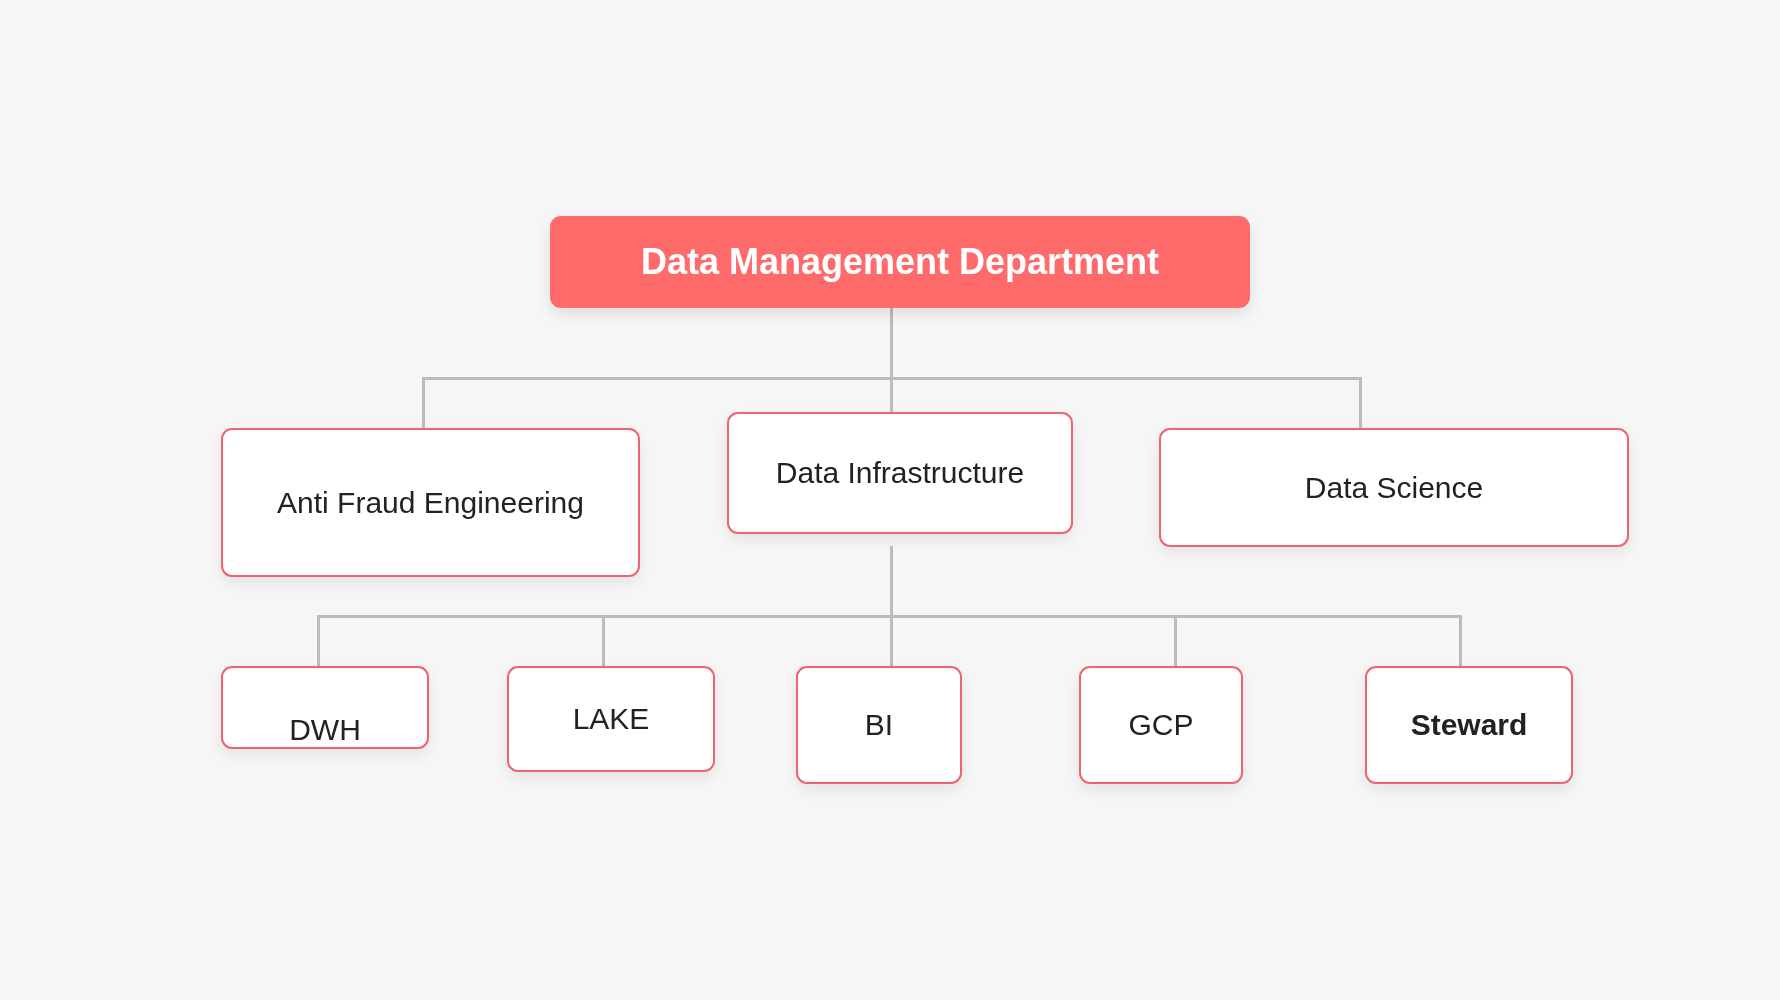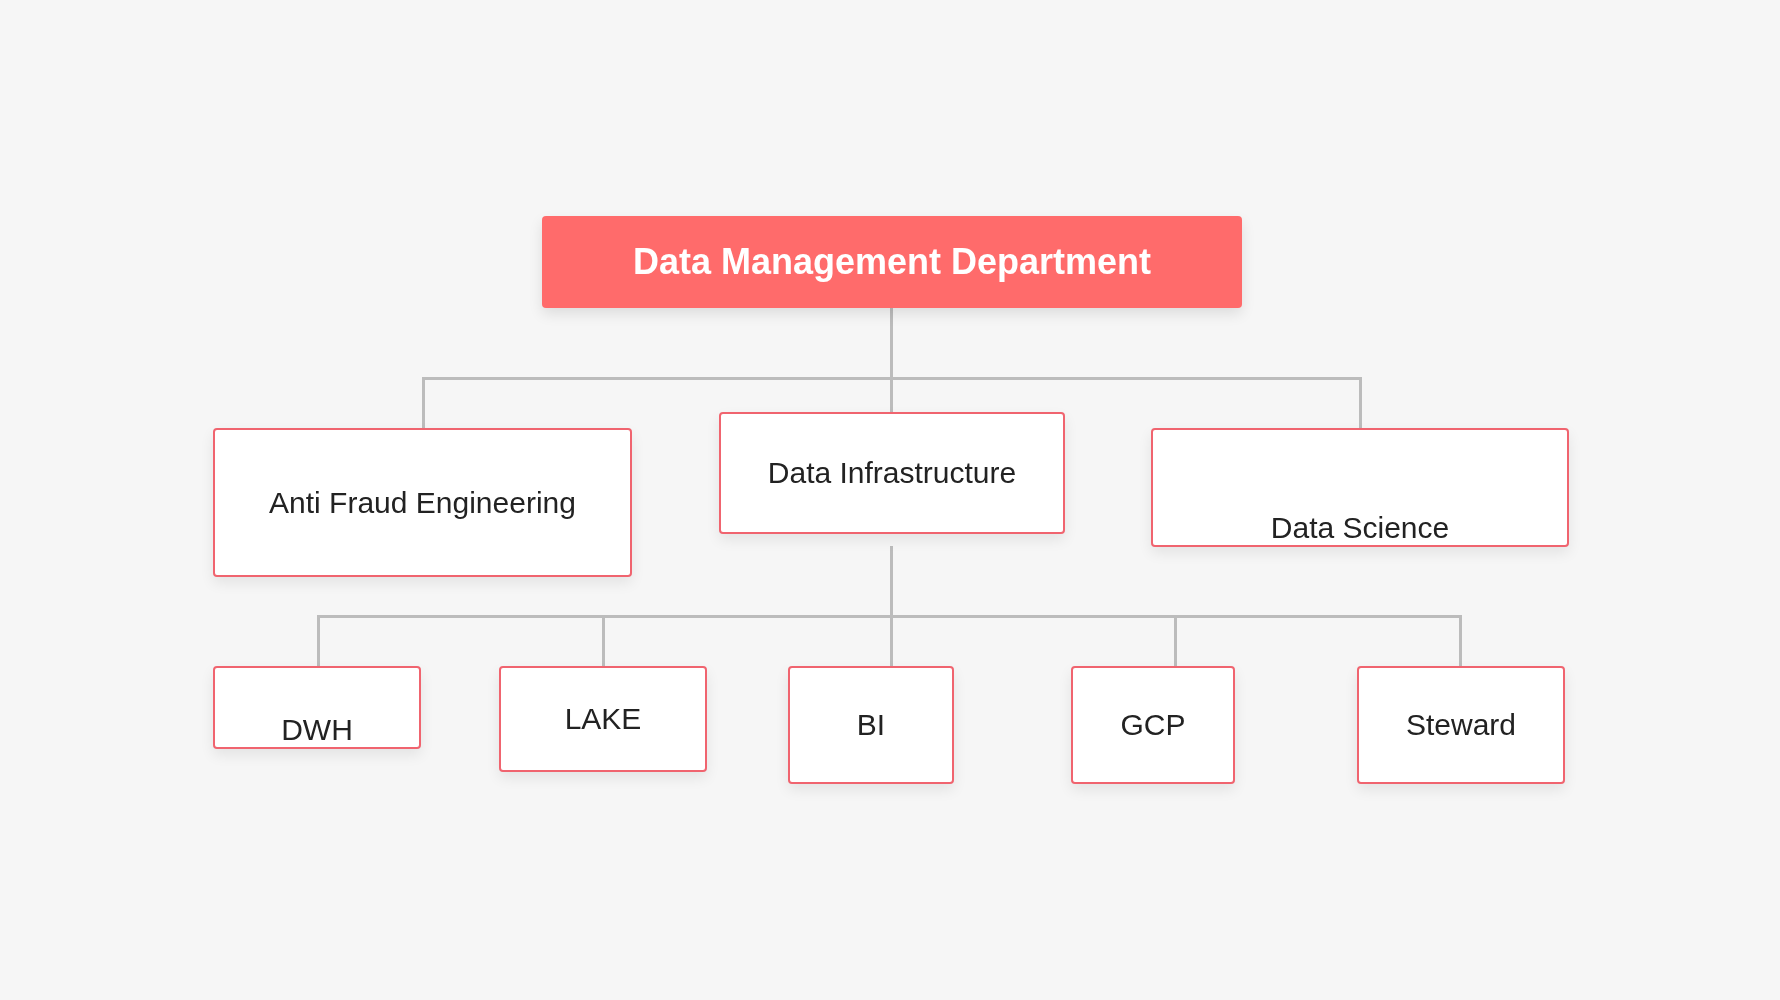--- a/index.html
+++ b/index.html
@@ -21,21 +21,22 @@
     position: absolute;
     background: #bcbcbc;
   }
   .node {
     position: absolute;
     box-sizing: border-box;
     display: flex;
     align-items: center;
     justify-content: center;
     text-align: center;
-    border-radius: 4px;
+    border-radius: 11px;
+    margin-left: 8px;
   }
   .root {
     background: #ff6b6b;
     color: #ffffff;
     font-weight: bold;
     font-size: 36px;
     box-shadow: 0 6px 14px rgba(0,0,0,0.10);
   }
   .child {
     background: #ffffff;
@@ -67,33 +68,33 @@
   <div class="node root" style="left:542px; top:216px; width:700px; height:92px;">
     <span>Data Management Department</span>
   </div>
 
   <div class="node child" style="left:213px; top:428px; width:419px; height:149px;">
     <span>Anti Fraud Engineering</span>
   </div>
   <div class="node child" style="left:719px; top:412px; width:346px; height:122px;">
     <span>Data Infrastructure</span>
   </div>
-  <div class="node child" style="left:1151px; top:428px; width:418px; height:119px;align-items:flex-end;">
+  <div class="node child" style="left:1151px; top:428px; width:470px; height:119px;">
     <span>Data Science</span>
   </div>
 
   <div class="node child" style="left:213px; top:666px; width:208px; height:83px;align-items:flex-end;">
     <span>DWH</span>
   </div>
   <div class="node child" style="left:499px; top:666px; width:208px; height:106px;">
     <span>LAKE</span>
   </div>
   <div class="node child" style="left:788px; top:666px; width:166px; height:118px;">
     <span>BI</span>
   </div>
   <div class="node child" style="left:1071px; top:666px; width:164px; height:118px;">
     <span>GCP</span>
   </div>
-  <div class="node child" style="left:1357px; top:666px; width:208px; height:118px;">
+  <div class="node child" style="left:1357px; top:666px; width:208px; height:118px;font-weight:bold;">
     <span>Steward</span>
   </div>
 
 </div>
 
 </body></html>

